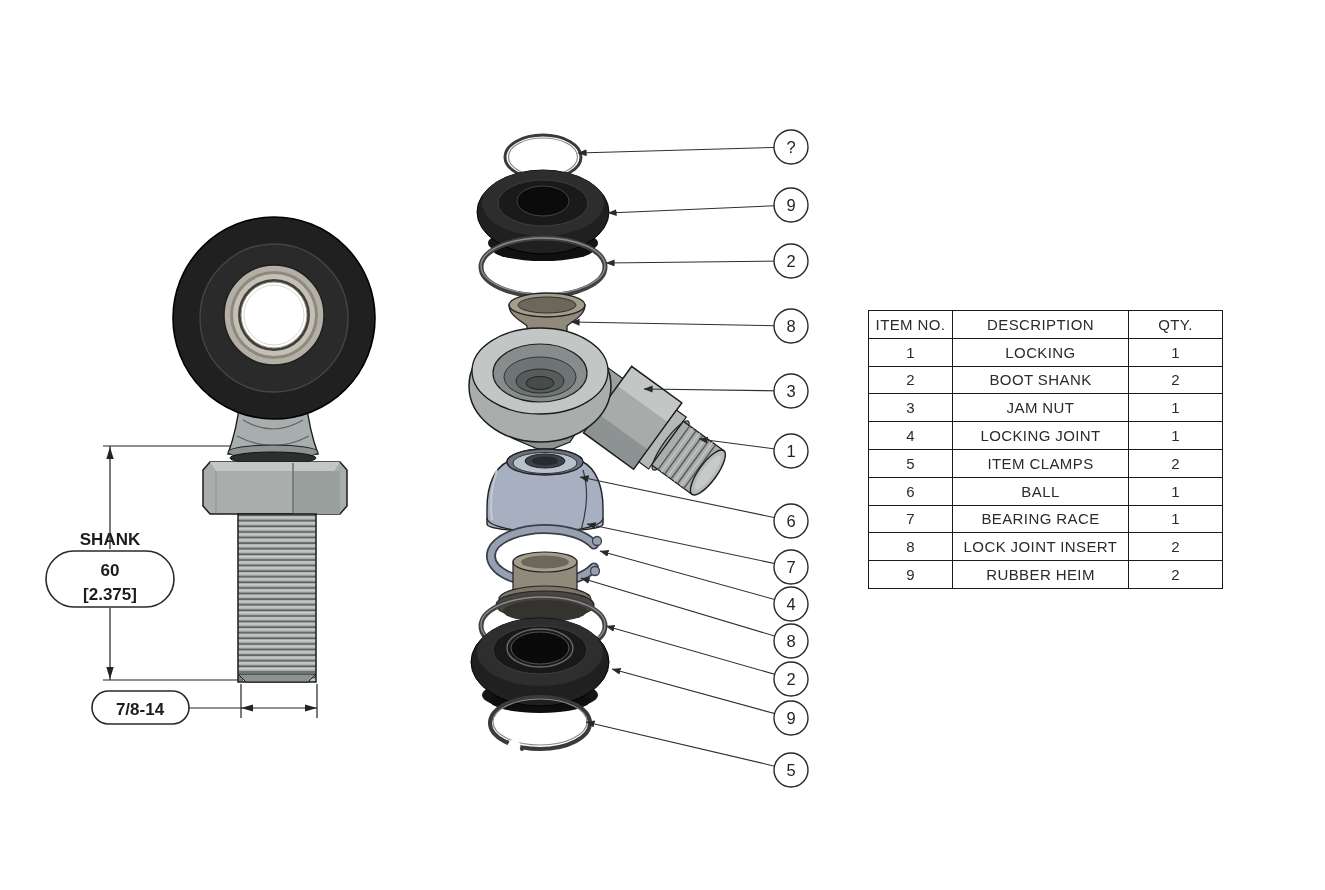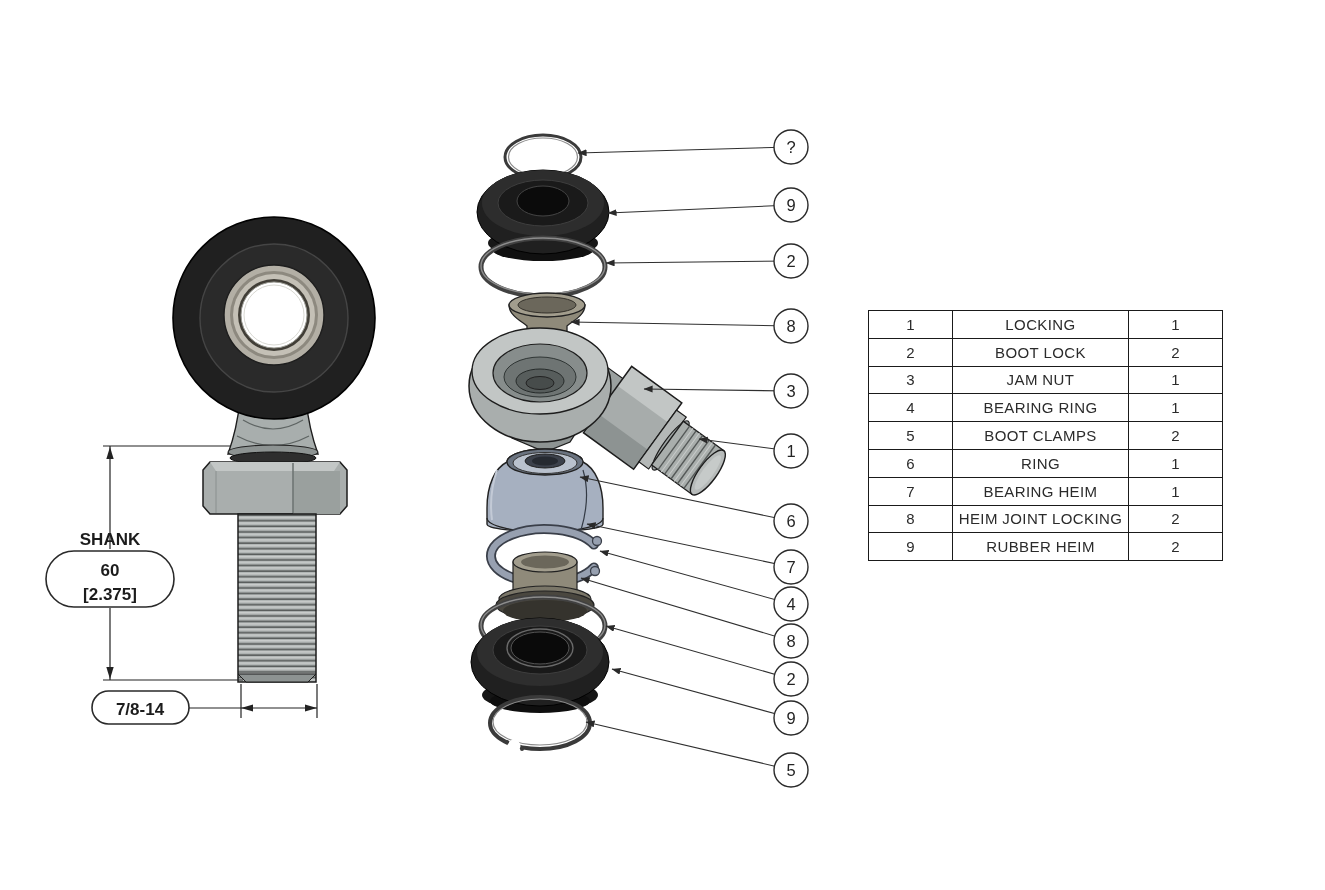--- a/index.html
+++ b/index.html
@@ -275,57 +275,62 @@
 </svg>
 
 <table class="bom">
   <colgroup>
         <col class="c1">
         <col class="c2">
         <col class="c3">
       </colgroup>
   <tbody>
     <tr>
+      <td>ITEM NO.</td>
+      <td>DESCRIPTION</td>
+      <td>QTY.</td>
+    </tr>
+    <tr>
       <td>1</td>
       <td>LOCKING</td>
       <td>1</td>
     </tr>
     <tr>
       <td>2</td>
-      <td>BOOT LOCK</td>
+      <td>BOOT SHANK</td>
       <td>2</td>
     </tr>
     <tr>
       <td>3</td>
       <td>JAM NUT</td>
       <td>1</td>
     </tr>
     <tr>
       <td>4</td>
-      <td>BEARING RING</td>
+      <td>LOCKING JOINT</td>
       <td>1</td>
     </tr>
     <tr>
       <td>5</td>
-      <td>BOOT CLAMPS</td>
+      <td>ITEM CLAMPS</td>
       <td>2</td>
     </tr>
     <tr>
       <td>6</td>
-      <td>RING</td>
+      <td>BALL</td>
       <td>1</td>
     </tr>
     <tr>
       <td>7</td>
-      <td>BEARING HEIM</td>
+      <td>BEARING RACE</td>
       <td>1</td>
     </tr>
     <tr>
       <td>8</td>
-      <td>HEIM JOINT LOCKING</td>
+      <td>LOCK JOINT INSERT</td>
       <td>2</td>
     </tr>
     <tr>
       <td>9</td>
       <td>RUBBER HEIM</td>
       <td>2</td>
     </tr>
   </tbody>
 </table>
 

